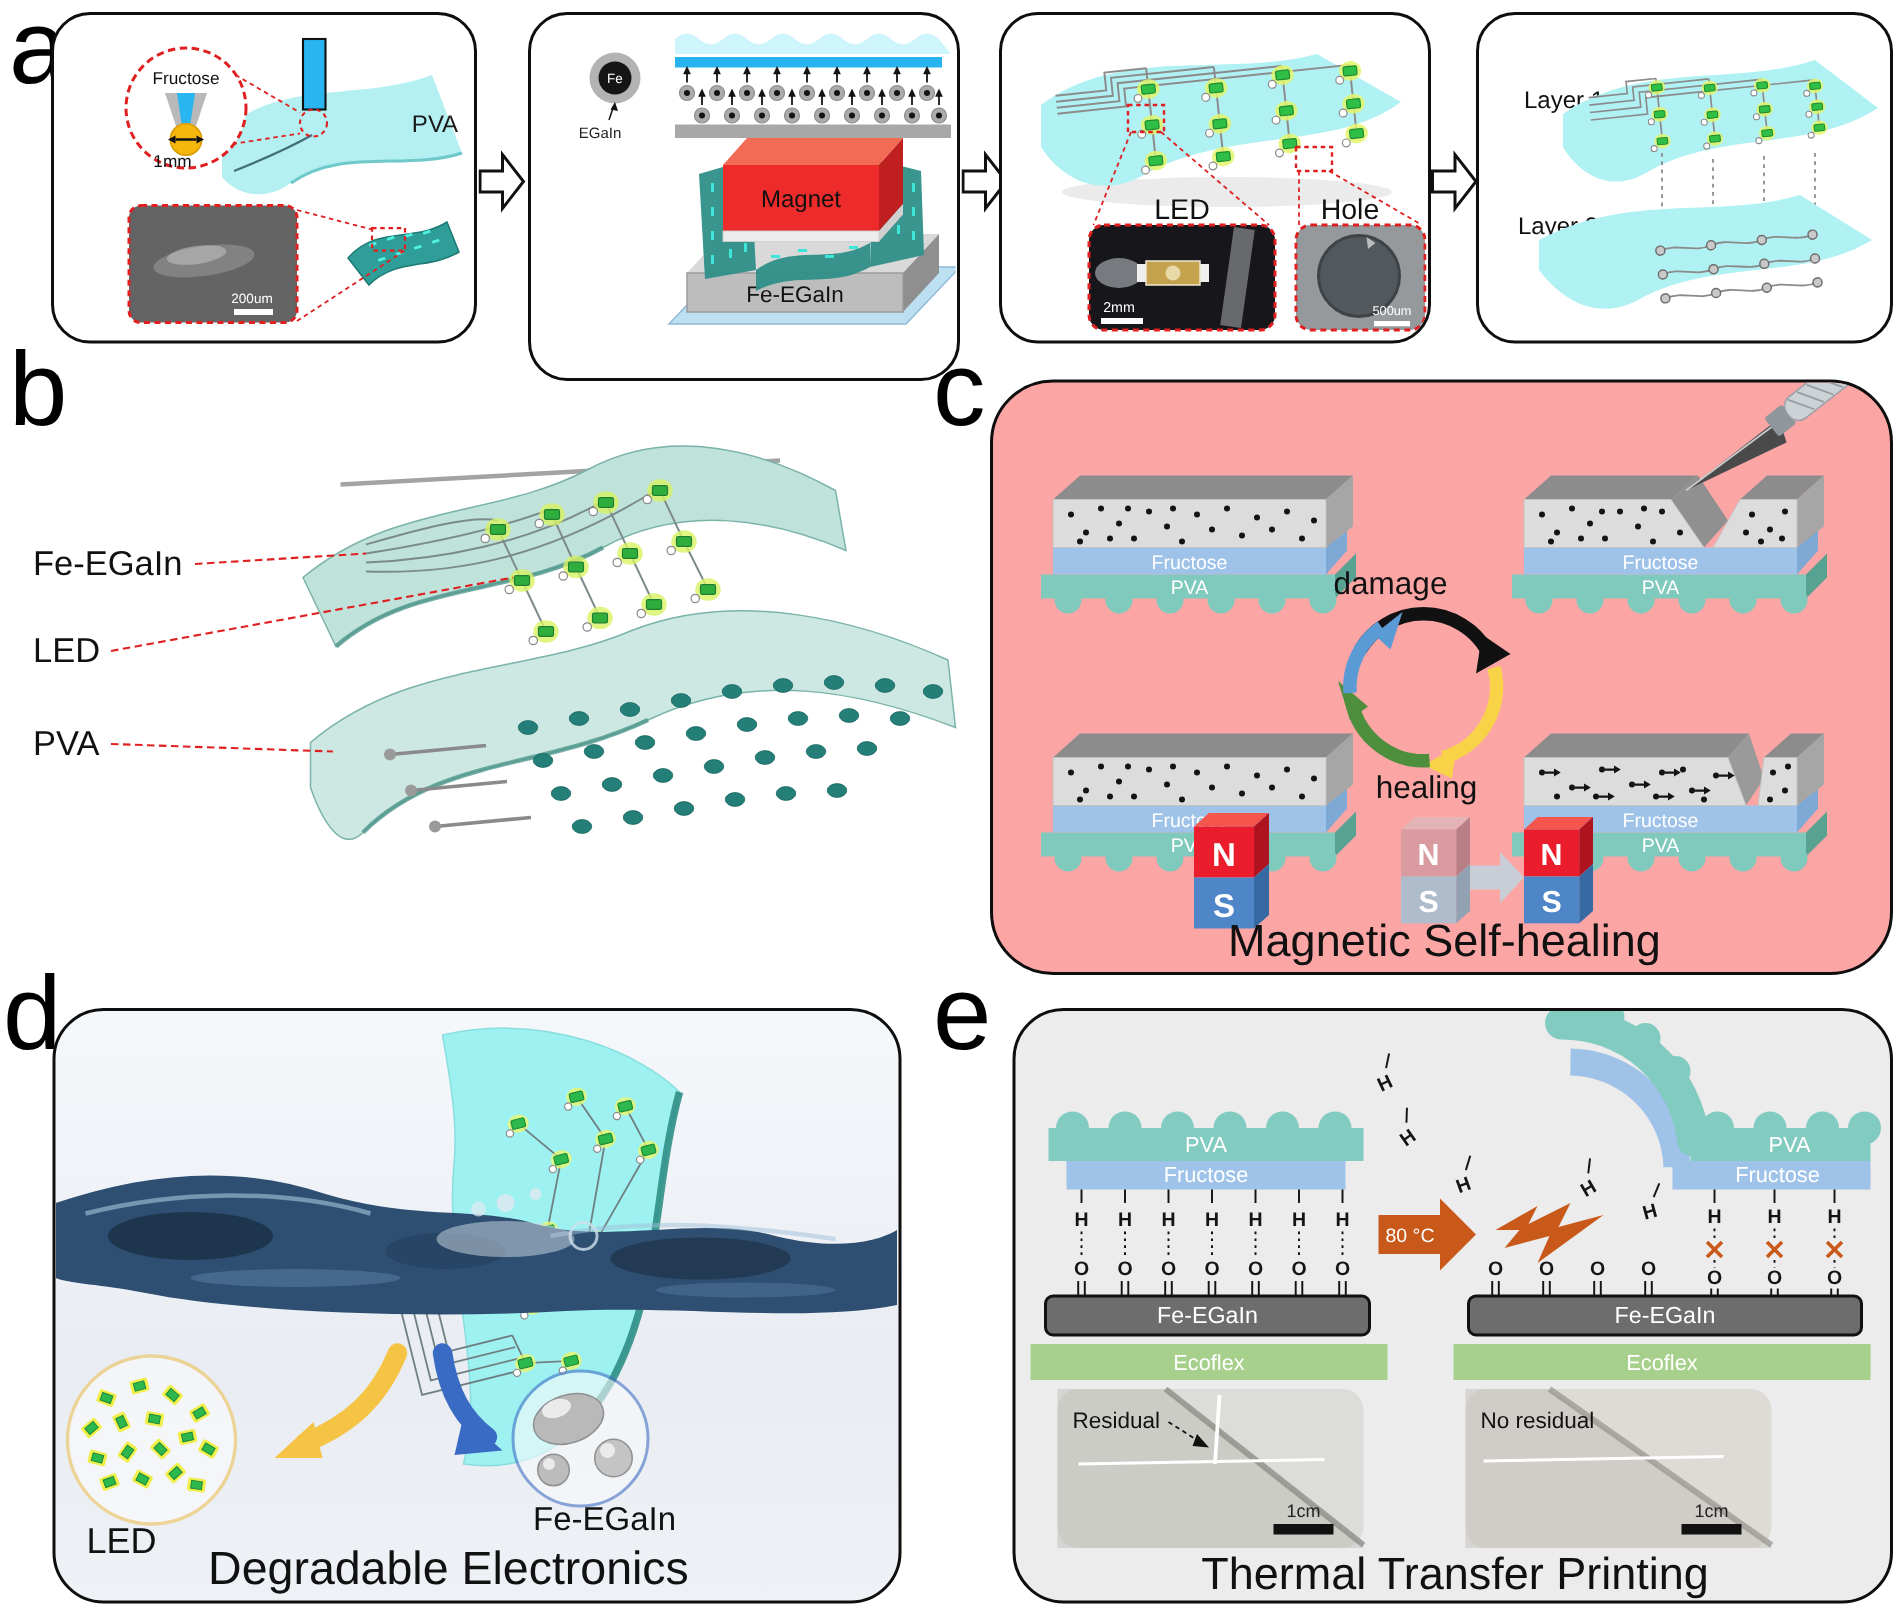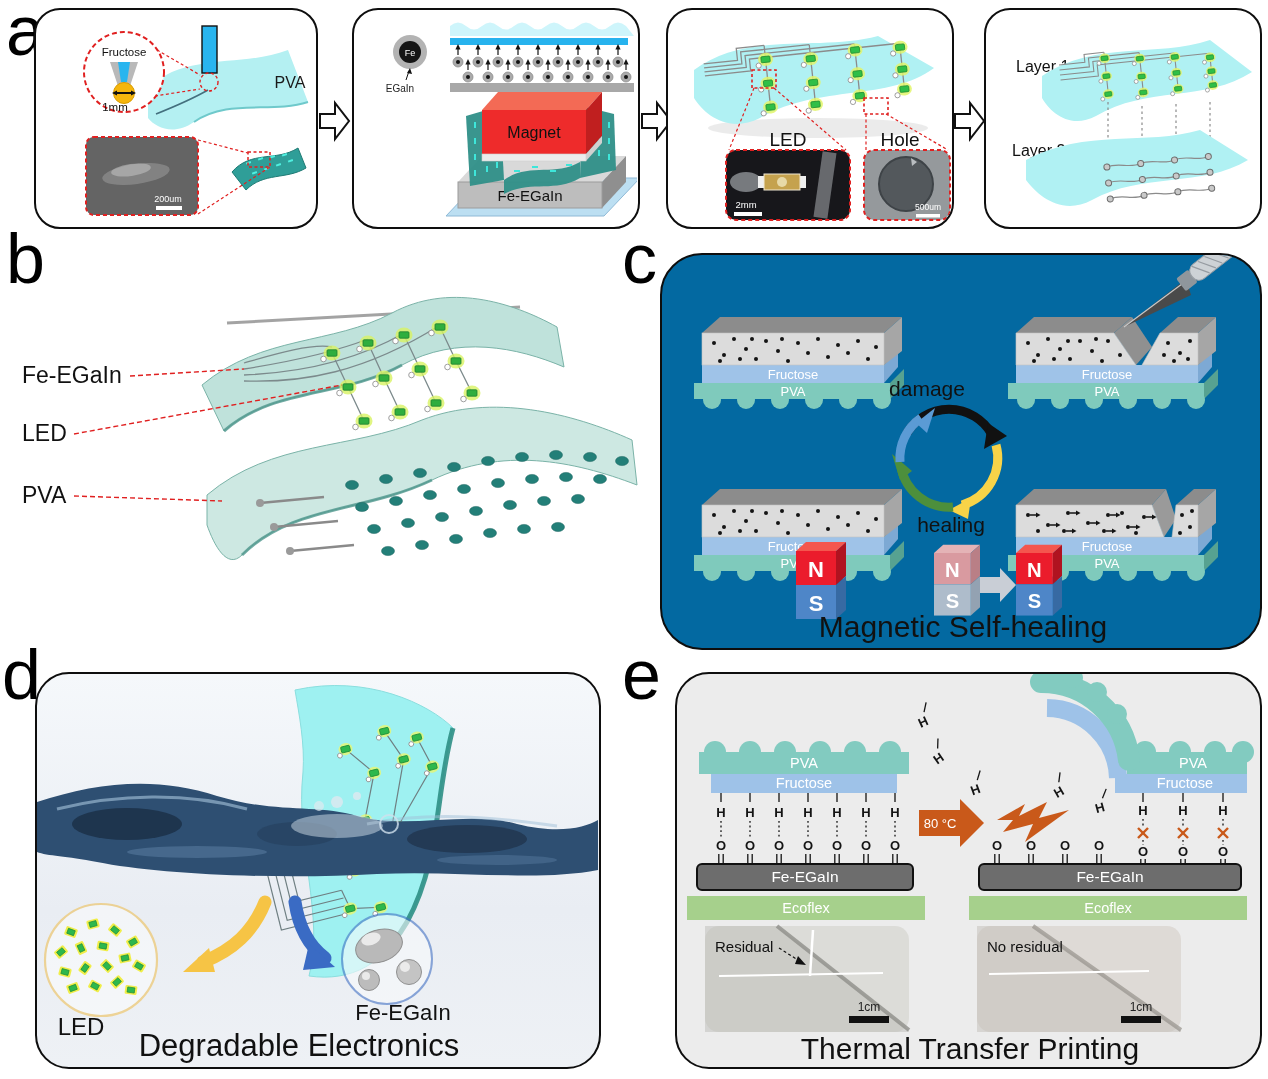--- a/index.html
+++ b/index.html
@@ -1,21 +1,21 @@
 <!DOCTYPE html>
 <html><head>
 <meta charset="utf-8">
 <style>
   html,body{margin:0;padding:0;background:#fff}
   .stage{position:relative;width:1268px;height:1079px;background:#fff;overflow:hidden;
          font-family:"Liberation Sans",sans-serif;}
   .letter{position:absolute;font-size:70px;line-height:1;color:#000;font-weight:500;}
   .pbox{position:absolute;border:2.5px solid #0e0e0e;border-radius:26px;background:#fff;box-sizing:border-box;overflow:hidden}
   .pbox svg{display:block}
-  .cbox{position:absolute;border:2.5px solid #0e0e0e;border-radius:42px;background:#0369a1;box-sizing:border-box;overflow:hidden}
+  .cbox{position:absolute;border:2.5px solid #0e0e0e;border-radius:42px;background:#fca5a5;box-sizing:border-box;overflow:hidden}
   .dbox{position:absolute;border:2.5px solid #0e0e0e;border-radius:34px;background:linear-gradient(180deg,#f5f8fb 0%,#e9edf3 60%,#eef1f5 100%);box-sizing:border-box;overflow:hidden}
   .ebox{position:absolute;border:2.5px solid #0e0e0e;border-radius:34px;background:#ececec;box-sizing:border-box;overflow:hidden}
   .flowarrow{position:absolute}
   svg text{font-family:"Liberation Sans",sans-serif;}
 </style>
 </head>
 <body>
 
 <div class="stage">
 
@@ -204,21 +204,21 @@
 <svg class="flowarrow" style="left:319px;top:98px" width="32" height="46" viewBox="0 0 32 46">
   <polygon points="1,16 16,16 16,5 30,23 16,41 16,30 1,30" fill="#fff" stroke="#111" stroke-width="2"></polygon>
 </svg>
 <svg class="flowarrow" style="left:641px;top:98px" width="32" height="46" viewBox="0 0 32 46">
   <polygon points="1,16 16,16 16,5 30,23 16,41 16,30 1,30" fill="#fff" stroke="#111" stroke-width="2"></polygon>
 </svg>
 <svg class="flowarrow" style="left:954px;top:98px" width="32" height="46" viewBox="0 0 32 46">
   <polygon points="1,16 16,16 16,5 30,23 16,41 16,30 1,30" fill="#fff" stroke="#111" stroke-width="2"></polygon>
 </svg>
 
-<div class="pbox" style="left:352px;top:8px;width:288px;height:221px">
+<div class="pbox" style="left:352px;top:8px;width:288px;height:246px">
 <svg width="283" height="216" viewBox="0 0 283 216">
   <g>
     <circle cx="56" cy="42" r="17" fill="#b3b3b3"></circle>
     <circle cx="56" cy="42" r="11" fill="#151515"></circle>
     <text x="56" y="45.5" text-anchor="middle" font-size="9" fill="#fff">Fe</text>
     <line x1="52" y1="70" x2="55" y2="61" stroke="#111" stroke-width="1"></line>
     <polygon points="53,63 58,64 56,58" fill="#111"></polygon>
     <text x="46" y="82" text-anchor="middle" font-size="10" fill="#222">EGaIn</text>
   </g>
   <g>

